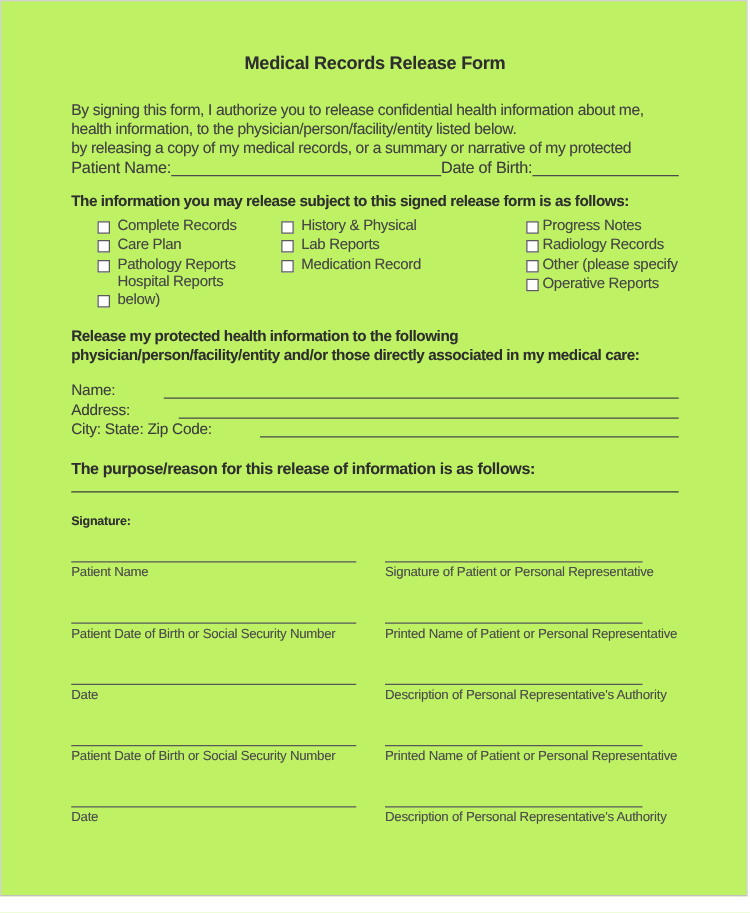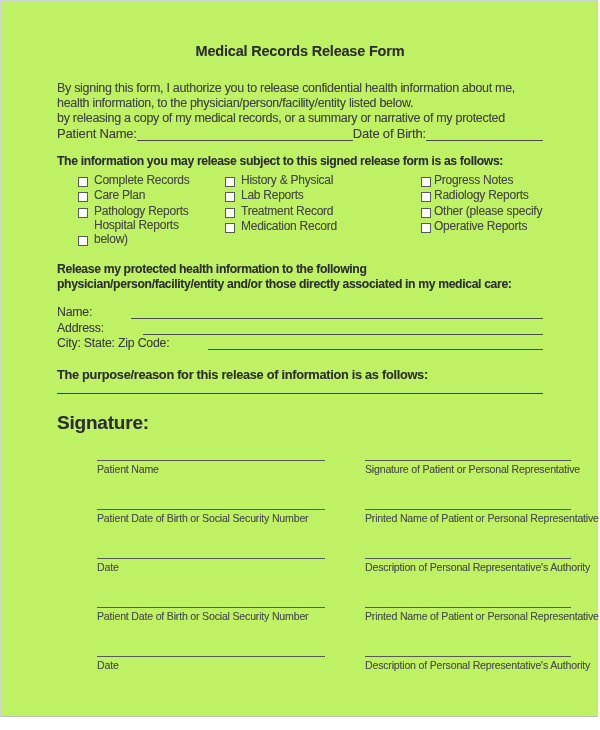--- a/index.html
+++ b/index.html
@@ -39,24 +39,24 @@
   .release-heading{margin-top:16px;font-size:12.2px;font-weight:bold;letter-spacing:-0.35px;color:#2e2e2e;}
   .release-heading span{display:block;white-space:nowrap;line-height:15px;}
 
   .fields{margin-top:12px;font-size:12.3px;letter-spacing:-0.2px;}
   .field-row{display:flex;align-items:flex-end;height:15.5px;gap:35px;}
   .field-row .flabel{margin-right:4px;}
 
   .purpose-heading{margin-top:17px;font-size:12.8px;font-weight:bold;letter-spacing:-0.3px;color:#2e2e2e;white-space:nowrap;}
   .purpose-line{margin-top:11px;border-top:1.6px solid #3c3c3c;height:0;}
 
-  .sig-heading{margin-top:18px;font-size:19px;font-weight:bold;letter-spacing:-0.2px;color:#2e2e2e;}
+  .sig-heading{margin-top:18px;font-size:10px;font-weight:bold;letter-spacing:-0.2px;color:#2e2e2e;}
   .sig-row{display:flex;margin-top:34px;}
   .sig-row.first{margin-top:26px;}
-  .sig-cell{width:251px;margin-left:40px;}
+  .sig-cell{width:251px;}
   .sig-cell.right{flex:1;}
   .sig-line{width:228px;border-top:1px solid #585858;height:0;}
   .sig-cell.right .sig-line{width:206px;}
   .sig-label{margin-top:2px;font-size:10.6px;letter-spacing:-0.2px;color:#4c4c4c;white-space:nowrap;}
 </style>
 </head>
 <body>
 
 <div class="page">
 
@@ -100,35 +100,31 @@
       <div class="cb-item">
         <span class="cb-box"></span>
         <span class="cb-label">History &amp; Physical</span>
       </div>
       <div class="cb-item">
         <span class="cb-box"></span>
         <span class="cb-label">Lab Reports</span>
       </div>
       <div class="cb-item">
         <span class="cb-box"></span>
-        <span class="cb-label">Treatment Record</span>
-      </div>
-      <div class="cb-item">
-        <span class="cb-box"></span>
         <span class="cb-label">Medication Record</span>
       </div>
     </div>
     <div class="cb-col cb-col3">
       <div class="cb-item">
         <span class="cb-box"></span>
         <span class="cb-label">Progress Notes</span>
       </div>
       <div class="cb-item">
         <span class="cb-box"></span>
-        <span class="cb-label">Radiology Reports</span>
+        <span class="cb-label">Radiology Records</span>
       </div>
       <div class="cb-item">
         <span class="cb-box"></span>
         <span class="cb-label">Other (please specify</span>
       </div>
       <div class="cb-item">
         <span class="cb-box"></span>
         <span class="cb-label">Operative Reports</span>
       </div>
     </div>

